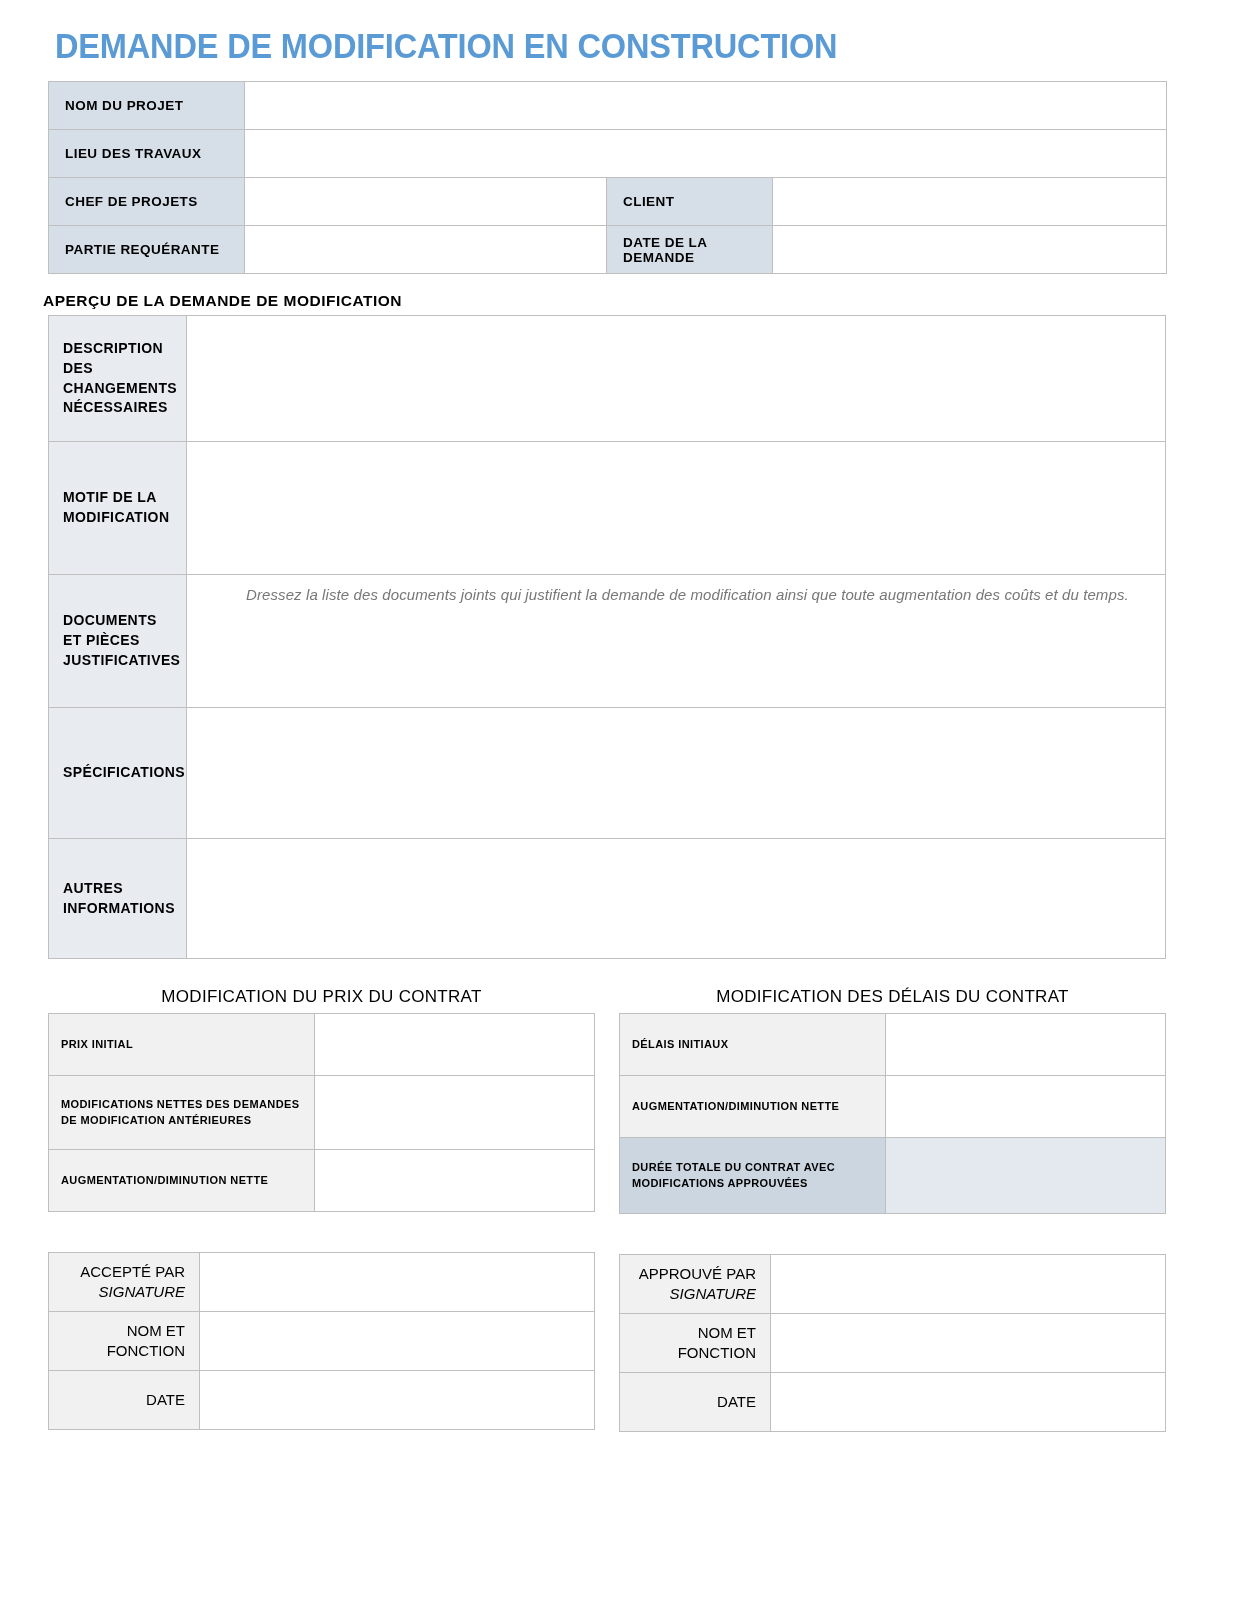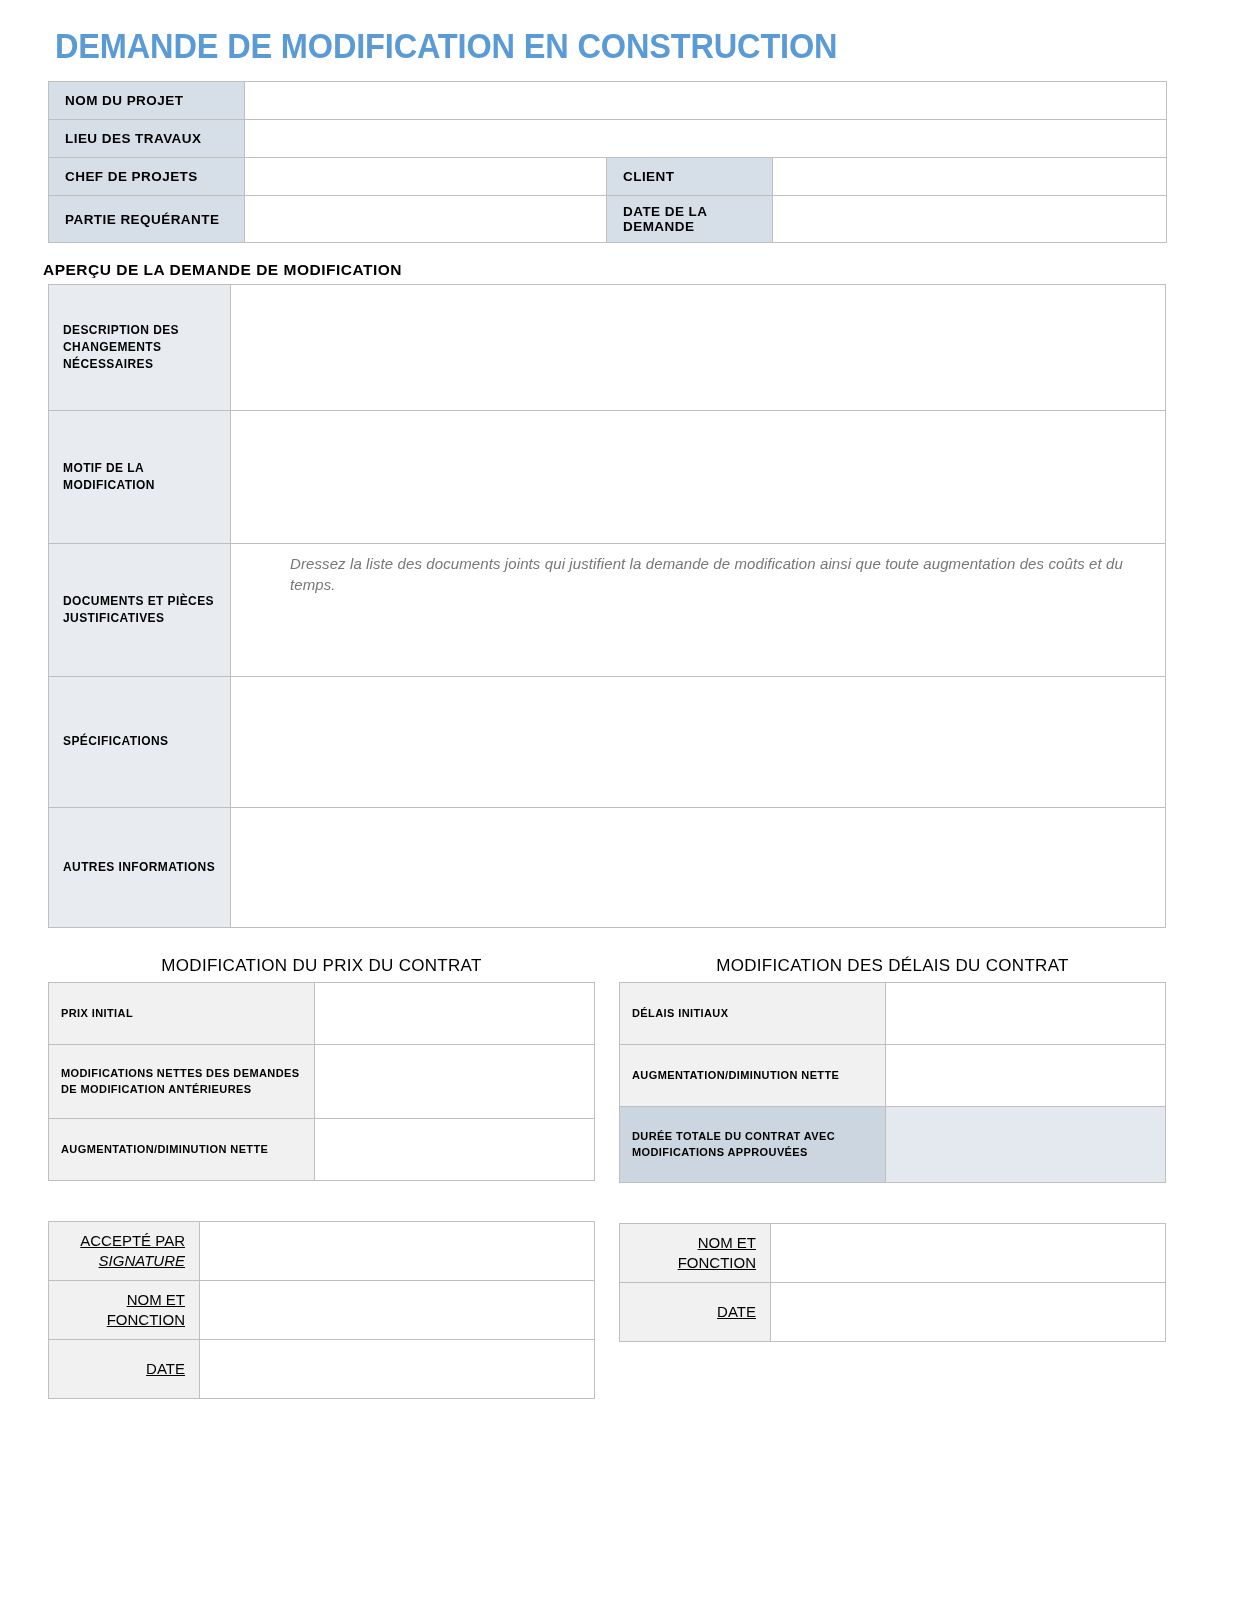--- a/index.html
+++ b/index.html
@@ -39,21 +39,21 @@
   }
   td {
     border: 1px solid #bfbfbf;
     vertical-align: middle;
     padding: 7px 10px;
     background: #ffffff;
   }
 
   
   .tbl-ident { width: 1118px; margin-left: 6px; }
-  .tbl-ident td { height: 38px; }
+  .tbl-ident td { height: 48px; }
   .tbl-ident .lbl {
     background: #d6dfe8;
     font-size: 13.5px;
     font-weight: bold;
     letter-spacing: 0.45px;
     padding-left: 16px;
   }
   .tbl-ident .lbl-tall { height: 47px; }
   .tbl-ident .val { background: #ffffff; }
 
@@ -62,23 +62,23 @@
     font-size: 15.5px;
     font-weight: bold;
     letter-spacing: 0.5px;
     margin: 18px 0 5px 1px;
   }
 
   
   .tbl-overview { width: 1118px; margin-left: 6px; }
   .tbl-overview td { padding: 10px 12px; }
   .tbl-overview .lbl {
-    width: 182px;
+    width: 138px;
     background: #e8ecf1;
-    font-size: 12px;
+    font-size: 14px;
     font-weight: bold;
     letter-spacing: 0.4px;
     line-height: 1.42;
     padding-left: 14px;
   }
   .tbl-overview .val { background: #ffffff; vertical-align: top; }
   .tbl-overview .hint {
     font-size: 15px;
     font-style: italic;
     color: #777777;
@@ -129,21 +129,20 @@
 
   
   .tbl-sign { margin-top: 40px; }
   .tbl-sign td { height: 59px; padding: 6px 14px; }
   .tbl-sign .lbl {
     width: 151px;
     background: #f1f1f1;
     text-align: right;
     font-size: 15px;
     line-height: 1.32;
-    text-decoration: underline;
   }
   .tbl-sign .lbl .sig {
     display: block;
     font-style: italic;
   }
   .tbl-sign .val { background: #ffffff; }
 </style>
 </head>
 <body>
 
@@ -268,20 +267,27 @@
           <tr class="ch-r4">
             <td class="lbl lbl-total">DURÉE TOTALE DU CONTRAT AVEC MODIFICATIONS APPROUVÉES</td>
             <td class="val val-total"></td>
           </tr>
         </tbody>
       </table>
 
       <table class="tbl-sign">
         <tbody>
           <tr>
+            <td class="lbl">
+              <span>APPROUVÉ PAR</span>
+              <span class="sig">SIGNATURE</span>
+            </td>
+            <td class="val"></td>
+          </tr>
+          <tr>
             <td class="lbl">NOM ET FONCTION</td>
             <td class="val"></td>
           </tr>
           <tr>
             <td class="lbl">DATE</td>
             <td class="val"></td>
           </tr>
         </tbody>
       </table>
     </div>

